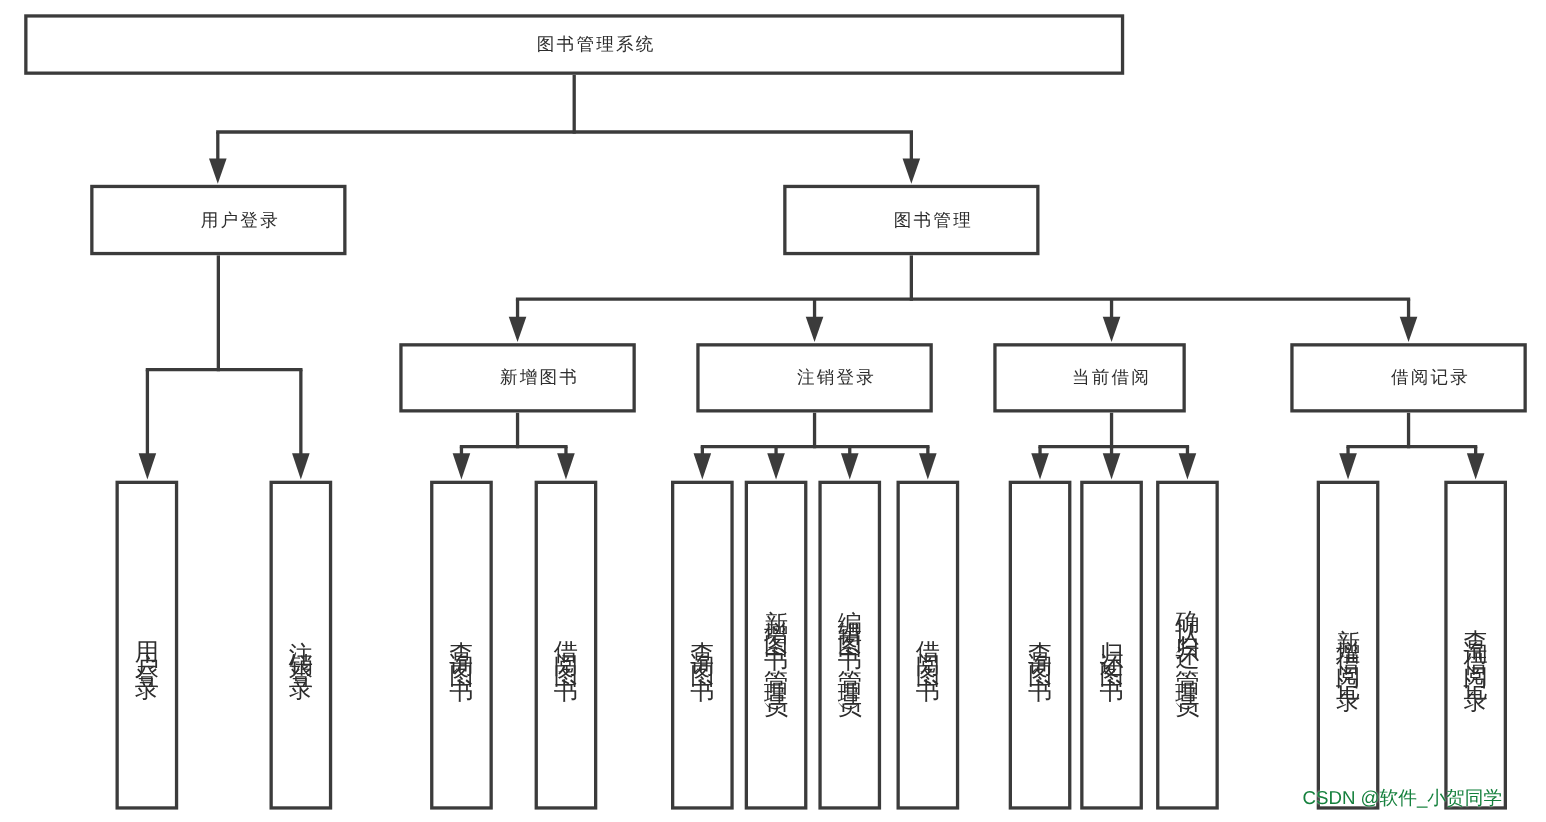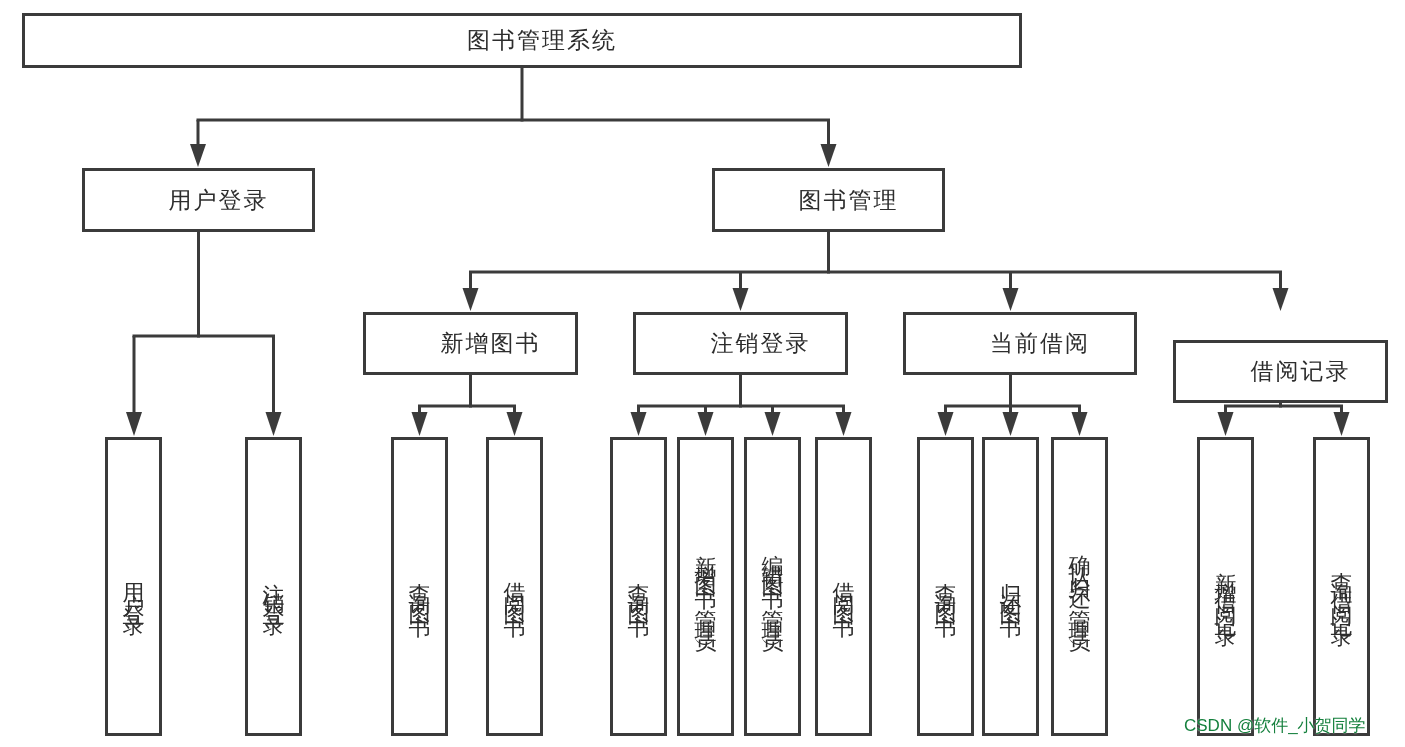--- a/index.html
+++ b/index.html
@@ -23,21 +23,21 @@
     box-sizing: border-box;
     border: 3px solid #3b3b3b;
     background: #ffffff;
     color: #2d2d2d;
     display: flex;
     align-items: center;
     justify-content: center;
     text-align: center;
   }
   .hbox {
-    font-size: 23px;
+    font-size: 16px;
     letter-spacing: 2px;
     white-space: nowrap;
     padding-left: 40px;
   }
   .vbox {
     writing-mode: vertical-rl;
     text-orientation: mixed;
     font-size: 22px;
     letter-spacing: 11px;
     line-height: 1;
@@ -119,22 +119,22 @@
     <polygon points="1333.5,412 1349.5,412 1341.5,436"></polygon>
   </svg>
 
   <div class="box hbox" style="left:22px; top:13px; width:1000px; height:55px;">图书管理系统</div>
 
   <div class="box hbox" style="left:82px; top:168px; width:233px; height:64px;">用户登录</div>
   <div class="box hbox" style="left:712px; top:168px; width:233px; height:64px;">图书管理</div>
 
   <div class="box hbox" style="left:363px; top:312px; width:215px; height:63px;">新增图书</div>
   <div class="box hbox" style="left:633px; top:312px; width:215px; height:63px;">注销登录</div>
-  <div class="box hbox" style="left:903px; top:312px; width:234px; height:63px;">当前借阅</div>
-  <div class="box hbox" style="left:1173px; top:312px; width:215px; height:63px;margin-top:28px;">借阅记录</div>
+  <div class="box hbox" style="left:903px; top:312px; width:175px; height:63px;">当前借阅</div>
+  <div class="box hbox" style="left:1173px; top:312px; width:215px; height:63px;">借阅记录</div>
 
   <div class="box vbox" style="left:105px; top:437px; width:57px; height:299px;">用户登录</div>
   <div class="box vbox" style="left:245px; top:437px; width:57px; height:299px;">注销登录</div>
 
   <div class="box vbox" style="left:391px; top:437px; width:57px; height:299px;">查询图书</div>
   <div class="box vbox" style="left:486px; top:437px; width:57px; height:299px;">借阅图书</div>
 
   <div class="box vbox" style="left:610px; top:437px; width:57px; height:299px;">查询图书</div>
   <div class="box vbox" style="left:677px; top:437px; width:57px; height:299px;">新增图书（管理员）</div>
   <div class="box vbox" style="left:744px; top:437px; width:57px; height:299px;">编辑图书（管理员）</div>

